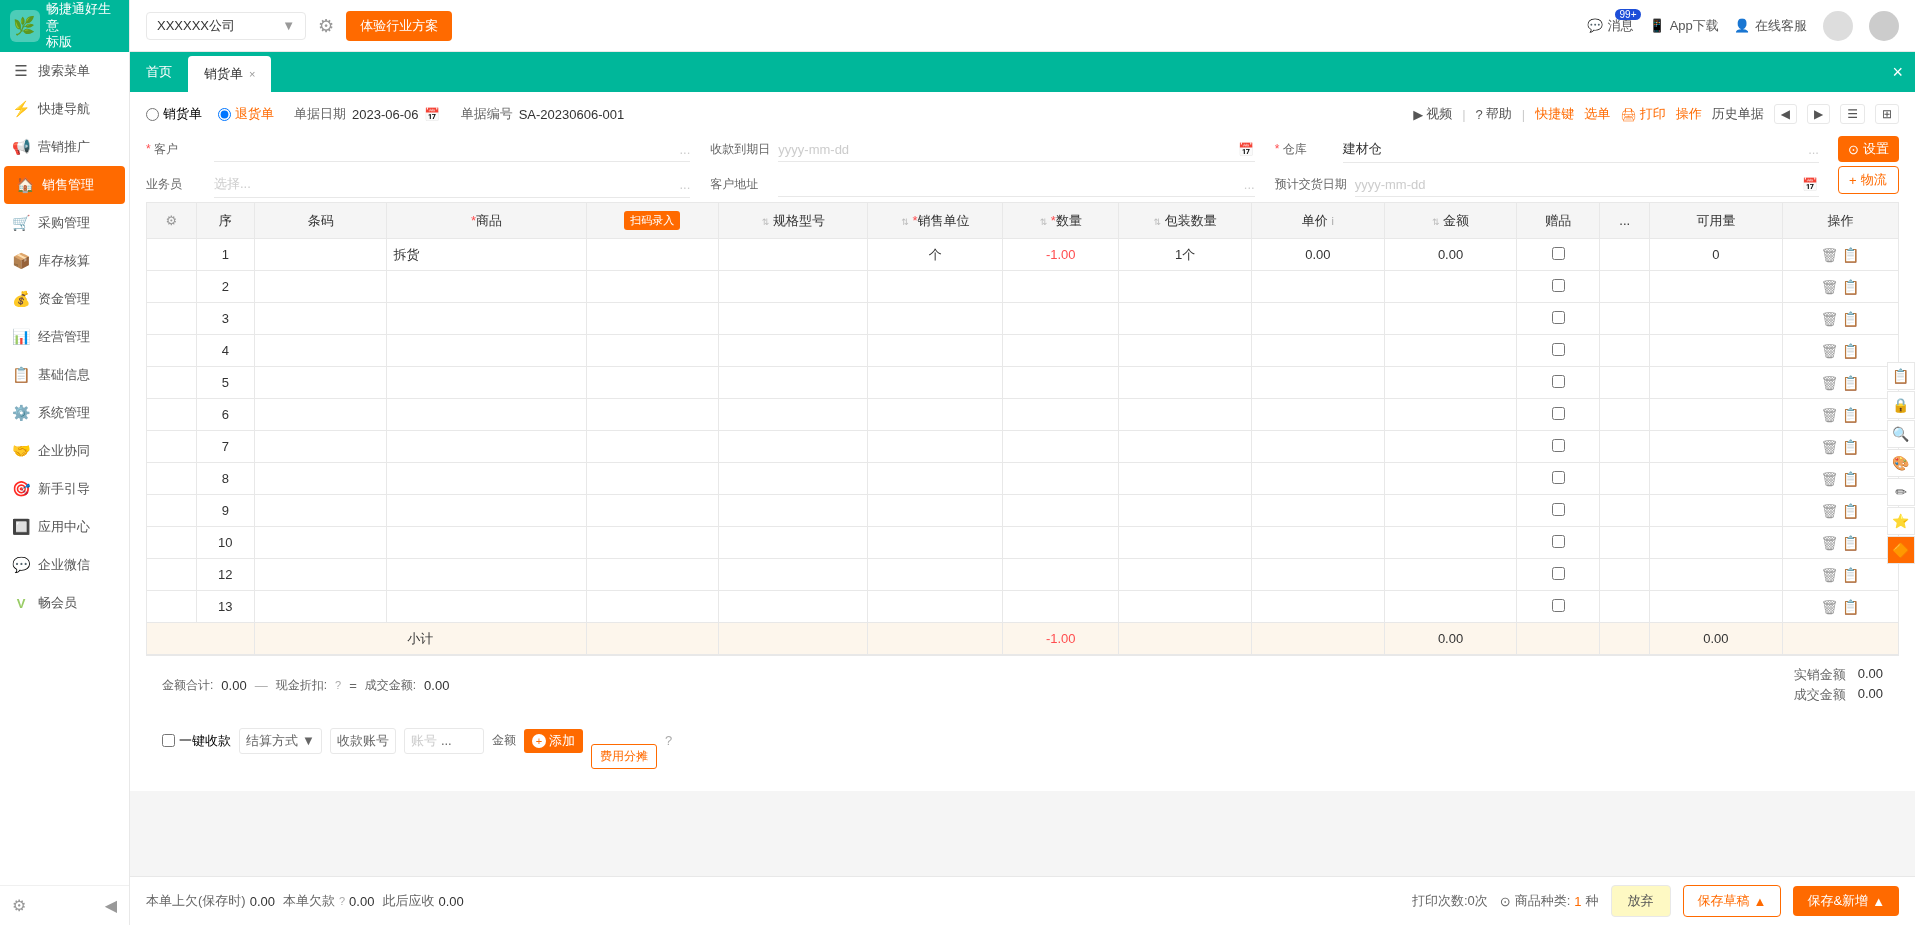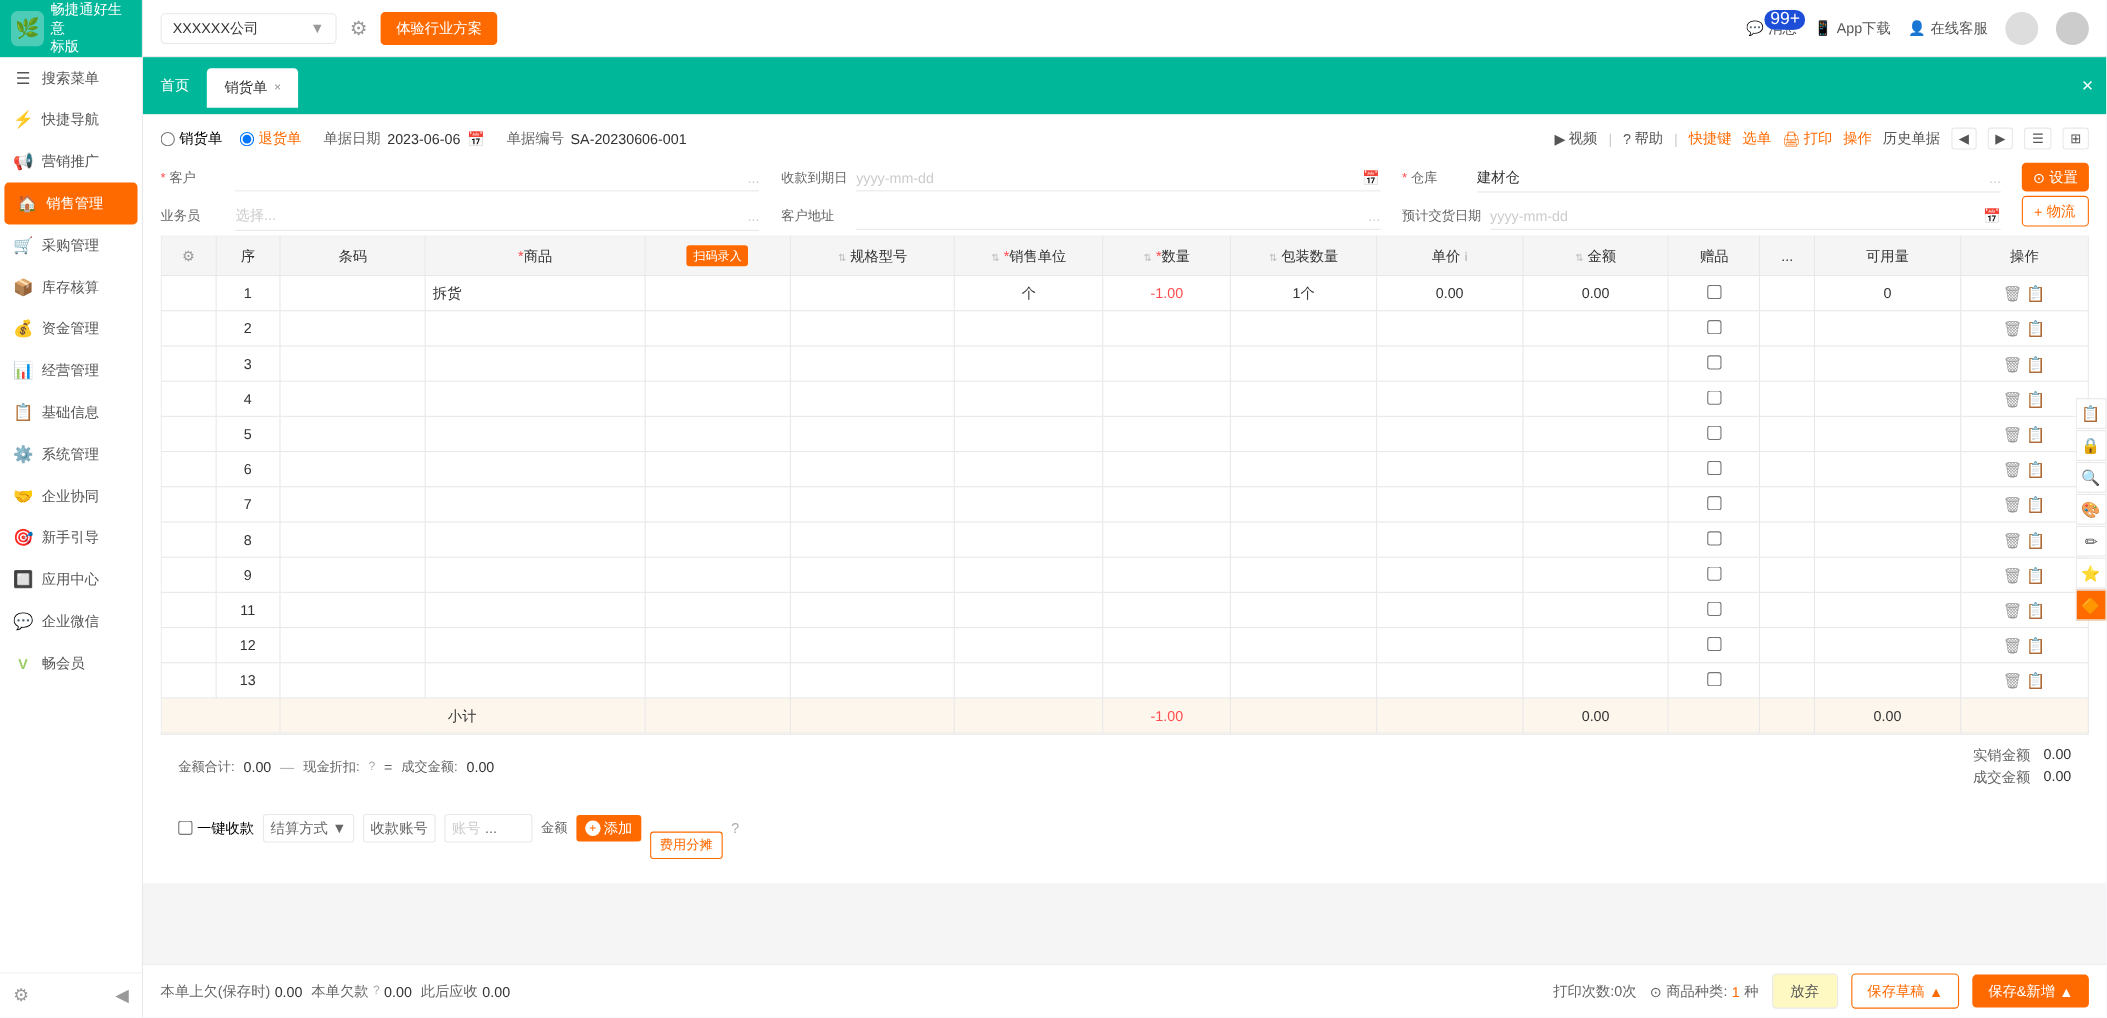--- a/index.html
+++ b/index.html
@@ -18,25 +18,25 @@
     
     .main { flex: 1; display: flex; flex-direction: column; overflow: hidden; }
 
     
     .topbar { background: #fff; height: 52px; display: flex; align-items: center; padding: 0 16px; border-bottom: 1px solid #e8e8e8; gap: 12px; }
     .company-select { display: flex; align-items: center; gap: 6px; border: 1px solid #e8e8e8; border-radius: 4px; padding: 4px 10px; cursor: pointer; min-width: 160px; }
     .company-name { font-size: 13px; color: #333; flex: 1; }
     .topbar-btn { background: #ff6a00; color: #fff; border: none; border-radius: 4px; padding: 6px 14px; cursor: pointer; font-size: 13px; }
     .topbar-right { margin-left: auto; display: flex; align-items: center; gap: 16px; color: #555; font-size: 13px; }
     .topbar-right-item { display: flex; align-items: center; gap: 4px; cursor: pointer; position: relative; }
-    .badge { background: #1d4ed8; color: #fff; border-radius: 10px; padding: 0 5px; font-size: 16px; position: absolute; top: -8px; right: -8px; }
+    .badge { background: #1d4ed8; color: #fff; border-radius: 10px; padding: 0 5px; font-size: 10px; position: absolute; top: -8px; right: -8px; }
     .avatar { width: 30px; height: 30px; background: #ddd; border-radius: 50%; }
 
     
-    .tabbar { background: #00b79a; display: flex; align-items: center; padding: 0 0 0 0; height: 52px; }
+    .tabbar { background: #00b79a; display: flex; align-items: center; padding: 0 0 0 0; height: 40px; }
     .tab { padding: 0 16px; height: 40px; display: flex; align-items: center; cursor: pointer; color: #fff; font-size: 13px; gap: 6px; }
     .tab.active { background: #fff; color: #333; border-radius: 4px 4px 0 0; margin-top: 4px; height: 36px; }
     .tab-close { font-size: 11px; color: #999; cursor: pointer; }
     .tabbar-close { margin-left: auto; margin-right: 12px; color: #fff; cursor: pointer; font-size: 18px; }
 
     
     .content { flex: 1; background: #f5f5f5; overflow-y: auto; padding: 0; }
 
     
     .form-container { background: #fff; margin: 0; padding: 12px 16px; }
@@ -569,21 +569,21 @@
       <td></td>
       <td>
         <div class="op-icons">
           <span class="op-icon">🗑</span>
           <span class="op-icon">📋</span>
         </div>
       </td>
     </tr>
               <tr>
       <td style="text-align:center;"></td>
-      <td>11</td>
+      <td>10</td>
       <td></td>
       <td style="text-align:left;padding-left:6px;"></td>
       <td></td>
       <td></td>
       <td></td>
       <td style=""></td>
       <td></td>
       <td></td>
       <td></td>
       <td><input type="checkbox" style=""></td>

